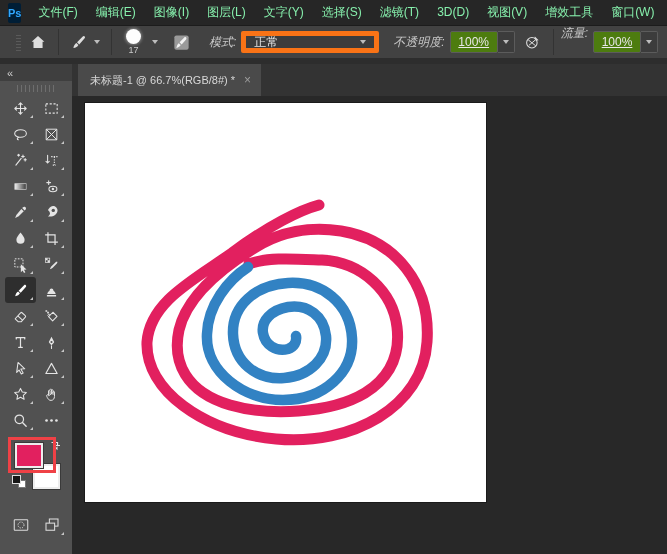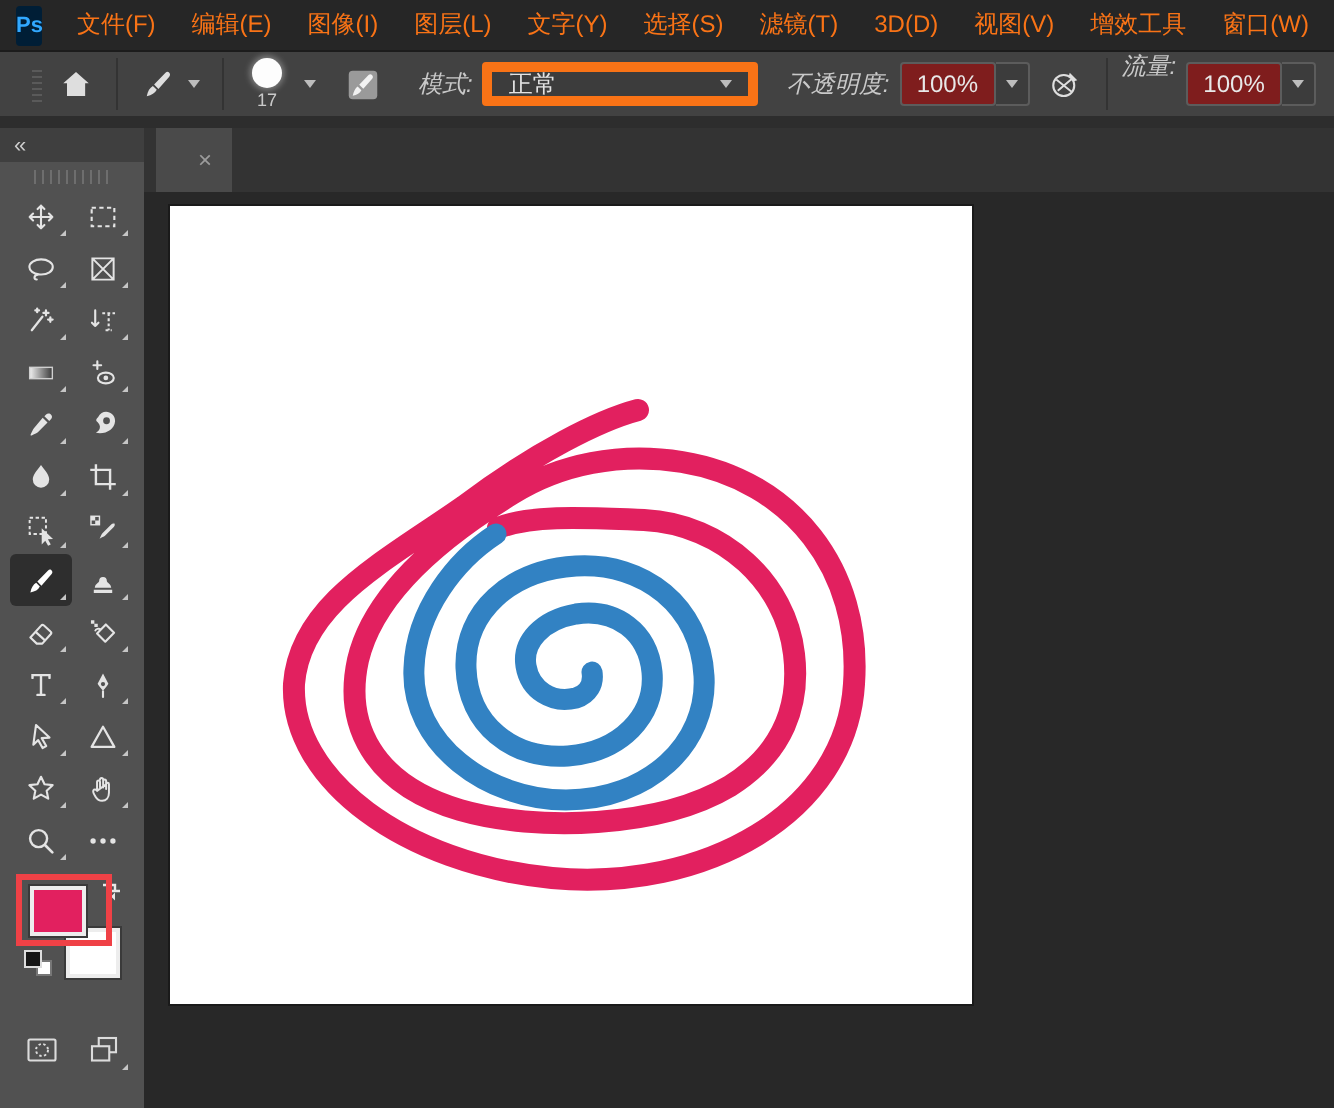--- a/index.html
+++ b/index.html
@@ -3,35 +3,35 @@
 <meta charset="utf-8">
 <style>
   * { margin:0; padding:0; box-sizing:border-box; }
   html,body { width:667px; height:554px; overflow:hidden; }
   body { font-family:"Liberation Sans","DejaVu Sans",sans-serif; background:#282828; color:#d6d6d6; font-size:12px; }
 
   
   .menubar { height:25px; background:#262626; display:flex; align-items:center; padding-left:6px; }
   .ps-logo { width:21px; height:20px; border-radius:2px; display:flex; align-items:center; justify-content:center;
              font-weight:bold; font-size:11px; margin:0 8px 0 2px; }
-  .menu-item { padding:0 9px; line-height:25px; color:#f97316; cursor:default; white-space:nowrap; }
+  .menu-item { padding:0 9px; line-height:25px; color:#86efac; cursor:default; white-space:nowrap; }
 
   
   .optionsbar { height:33px; background:#424242; display:flex; align-items:center; padding-left:14px; border-top:1px solid #1c1c1c; }
   .ridge { width:5px; height:18px; margin:0 4px 0 2px;
            background-image:repeating-linear-gradient(0deg,#5a5a5a 0 1px,transparent 1px 3px); }
   .opt-btn { display:flex; align-items:center; justify-content:center; height:28px; padding:0 4px; border-radius:2px; }
   .opt-sep { width:1px; height:26px; background:#333; margin:0 7px; }
   .opt-label { color:#c9c9c9; margin:0 5px 0 8px; white-space:nowrap;font-style:italic; }
   .tri { width:0; height:0; border-left:3.5px solid transparent; border-right:3.5px solid transparent; border-top:4.5px solid #bdbdbd; }
   .select-box { width:138px; height:22px; background:#3c3c3c; border:5px solid #f97316; border-radius:2px;
                 display:flex; align-items:center; padding:0 8px; color:#e3e3e3; }
   .select-box .tri { margin-left:auto; }
-  .val-box { width:48px; height:22px; background:#7f1d1d; border:1px solid #5c5c5c; border-radius:2px;
-             display:flex; align-items:center; justify-content:center; color:#e8e8e8; }
+  .val-box { width:48px; height:22px; background:#4d7c0f; border:1px solid #5c5c5c; border-radius:2px;
+             display:flex; align-items:center; justify-content:center; color:#e8e8e8;text-decoration:underline; }
   .tri-btn { width:17px; height:22px; background:#3c3c3c; border:1px solid #5c5c5c; border-left:none; border-radius:0 2px 2px 0;
              display:flex; align-items:center; justify-content:center; }
   .preset { display:flex; flex-direction:column; align-items:center; margin:0 3px; line-height:1; }
   .preset-circle { width:15px; height:15px; border-radius:50%; background:#fdfdfd; box-shadow:0 0 3px 1px rgba(255,255,255,.35); }
   .preset-num { font-size:9px; color:#c9c9c9; margin-top:2px; }
   .opt-icon { color:#dedede; }
 
   
   .top-strip { height:6px; background:#2d2d2d; }
 
@@ -450,20 +450,21 @@
         <svg>
             <use href="#i-screenmode"></use>
           </svg>
       </div>
     </div>
   </div>
 
   <div class="doc-area">
     <div class="tabbar">
       <div class="doc-tab">
+        <span>未标题-1 @ 66.7%(RGB/8#) *</span>
         <span class="tab-close">×</span>
       </div>
     </div>
     <div class="canvas-wrap">
       <div class="canvas" id="canvas" style="background: rgb(255, 255, 255);">
         <svg viewBox="85 103 401 399">
 
           <path fill="none" stroke-width="11" stroke-linecap="round" stroke-linejoin="round" d="M319,205 C300,210 268,226 232,253 C192,281 150,302 147,342 C145,390 203,432 276,439 C352,446 423,407 427,342 C431,285 396,240 341,231 C310,226 280,232 256,247 C215,272 186,300 179,330 C172,362 186,392 230,405 C268,416 330,414 365,393 C392,376 400,352 397,327 C393,292 362,262 322,260 C295,259 267,257 249,264" stroke="#e2205f"></path>
 
           <path fill="none" stroke-width="10.5" stroke-linecap="round" stroke-linejoin="round" d="M248,267 C228,280 208,305 207,334 C205,372 244,400 283,400 C324,400 354,372 352,338 C350,303 322,281 288,283 C255,285 232,306 233,334 C234,362 256,380 284,378 C310,376 328,358 326,336 C324,316 308,304 288,307 C271,310 261,321 263,333 C265,345 276,352 288,349 C294,347 297,342 296,336" stroke="#3282c3"></path>

